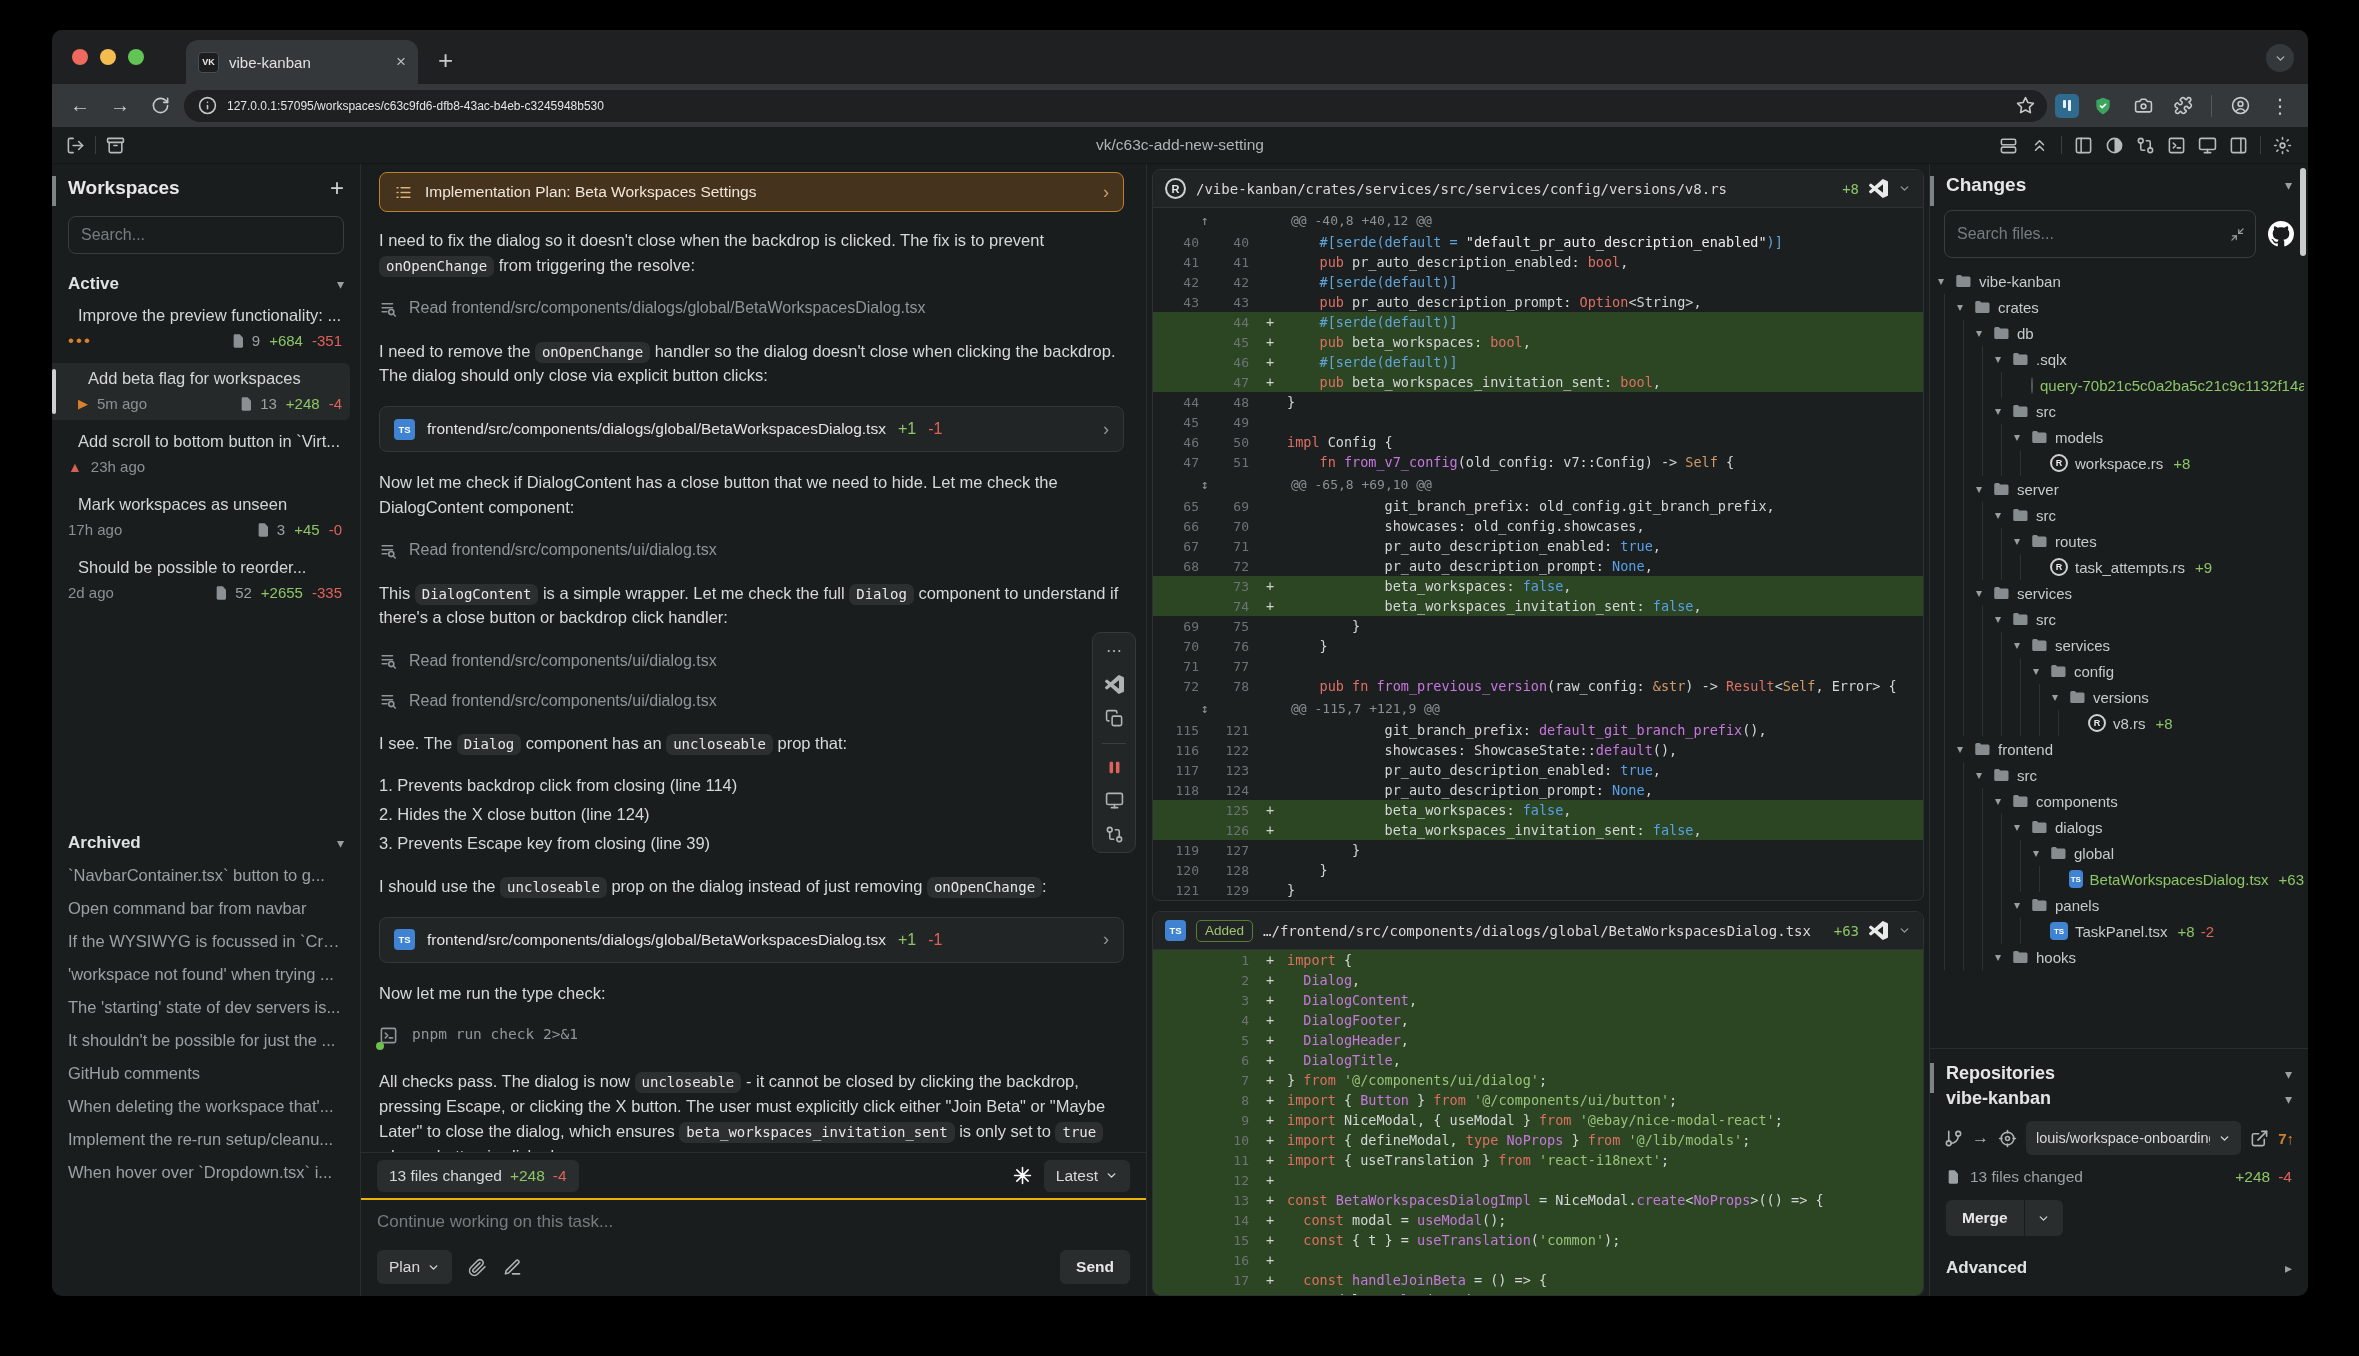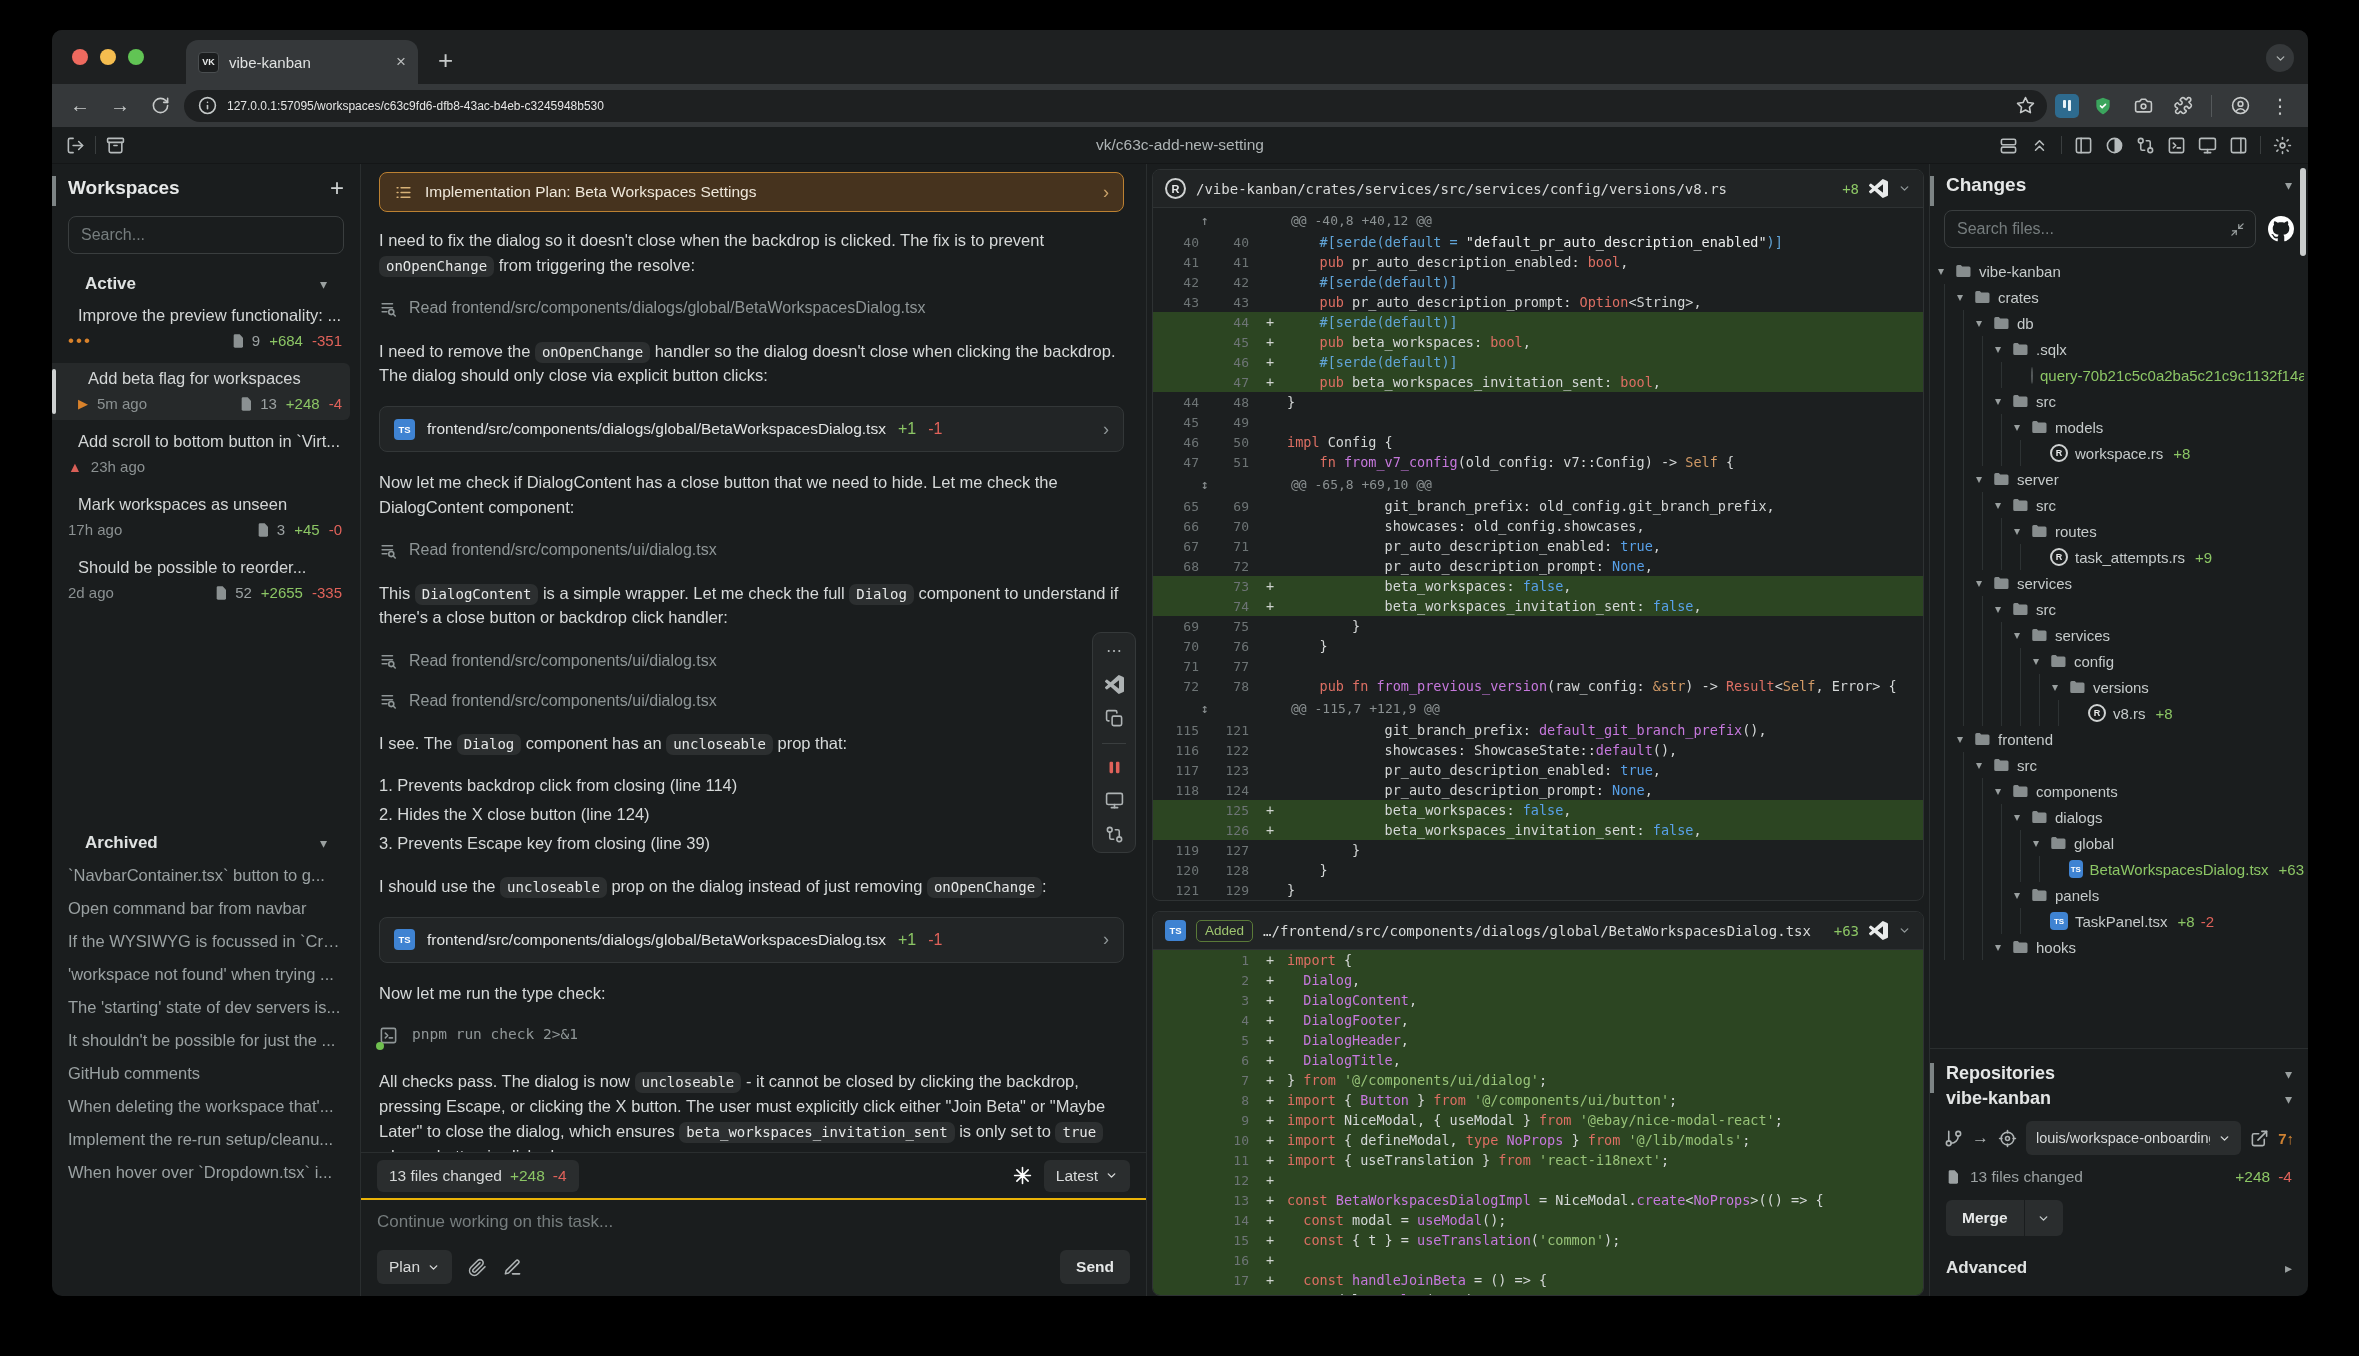--- a/index.html
+++ b/index.html
@@ -40,21 +40,21 @@
 
   
   .sidebar { width:309px; border-right:1px solid #2a2e2f; display:flex; flex-direction:column; padding:10px 0 0 0; position:relative; flex-shrink:0; }
   .accentbar { position:absolute; left:0; width:4px; height:30px; background:#7d8485; }
   .panel-head { display:flex; align-items:center; justify-content:space-between; padding:0 16px; margin-bottom:14px; }
   .panel-title { font-size:19px; font-weight:bold; color:#e6e8e8; }
   .plus-btn { color:#cfd3d3; font-size:24px; font-weight:300; }
   .search-box { height:38px; border:1px solid #3a3e3f; border-radius:8px; display:flex; align-items:center; padding:0 12px; margin:0 16px 16px; }
   input.sfield { background:none; border:none; outline:none; color:#d5d8d8; font-size:16px; width:100%; font-family:inherit; }
   input::placeholder { color:#767d7e; }
-  .sec-head { display:flex; justify-content:space-between; align-items:center; padding:0 33px; margin:4px 0 6px; }
+  .sec-head { display:flex; justify-content:space-between; align-items:center; padding:0 16px; margin:4px 0 6px; }
   .sec-title { font-size:17px; font-weight:bold; color:#dfe2e2; }
   .caret { color:#9aa0a0; font-size:14px; }
   .ws-list { padding:0 10px 0 0; }
   .ws-item { position:relative; padding:6px 8px 8px 16px; margin-bottom:6px; border-radius:0 6px 6px 0; }
   .ws-item.selected { background:#26292a; padding-left:26px; }
   .ws-item.selected::before { content:""; position:absolute; left:0; top:6px; bottom:6px; width:4px; background:#cdd0d0; border-radius:2px; }
   .ws-title { color:#d3d6d6; font-size:16.5px; white-space:nowrap; overflow:hidden; text-overflow:ellipsis;margin-left:10px; }
   .ws-meta { display:flex; align-items:center; gap:9px; margin-top:7px; font-size:15px; color:#8b9192; }
   .grow { flex:1; }
   .gplus { color:#8cc665; } .gminus { color:#e0625a; }
@@ -117,21 +117,21 @@
   .hunkrow { height:24px; display:flex; align-items:center; color:#8b9192; font-family:"DejaVu Sans Mono",monospace; font-size:13px; }
   .hunk-exp { width:104px; text-align:center; color:#8b9192; font-size:13px; flex-shrink:0; }
   .hunk-exp + .code { padding-left:34px; white-space:pre; }
   .tk-d{color:#d4d7d7} .tk-k{color:#dd6f63} .tk-a{color:#61a5d8} .tk-p{color:#c678dd}
   .tk-s{color:#98c379} .tk-b{color:#58a0e8} .tk-o{color:#d19a66} .tk-w{color:#eceeee}
 
   
   .rightbar { width:378px; display:flex; flex-direction:column; padding-top:10px; position:relative; flex-shrink:0; }
   .sb-thumb { position:absolute; right:2px; top:4px; width:6px; height:88px; background:#c9cccc; border-radius:3px; }
   .search-row { display:flex; gap:12px; padding:0 14px; align-items:center; margin-bottom:10px; }
-  .sf-box { flex:1; height:38px; border:1px solid #3a3e3f; border-radius:8px; display:flex; align-items:center; padding:0 10px 0 12px; gap:8px; }
+  .sf-box { flex:1; height:48px; border:1px solid #3a3e3f; border-radius:8px; display:flex; align-items:center; padding:0 10px 0 12px; gap:8px; }
   .gh-ic { color:#fff; }
   .tree { flex:1; overflow:hidden; padding:0 4px 0 8px; font-size:15px; color:#c6cbcb; }
   .trow { height:26px; display:flex; align-items:center; white-space:nowrap; overflow:hidden; }
   .guide { width:13px; align-self:stretch; border-left:1px solid #2d3233; margin-left:6px; flex-shrink:0; }
   .tcaret { width:16px; color:#9aa0a0; font-size:12px; flex-shrink:0; }
   .fspace { width:17px; flex-shrink:0; }
   .tname { margin-left:7px; }
   .tgreen { color:#8cc665; }
   .tplus { color:#8cc665; margin-left:10px; } .tminus { color:#e0625a; margin-left:6px; }
   .folder-ic { color:#878d8e; }

